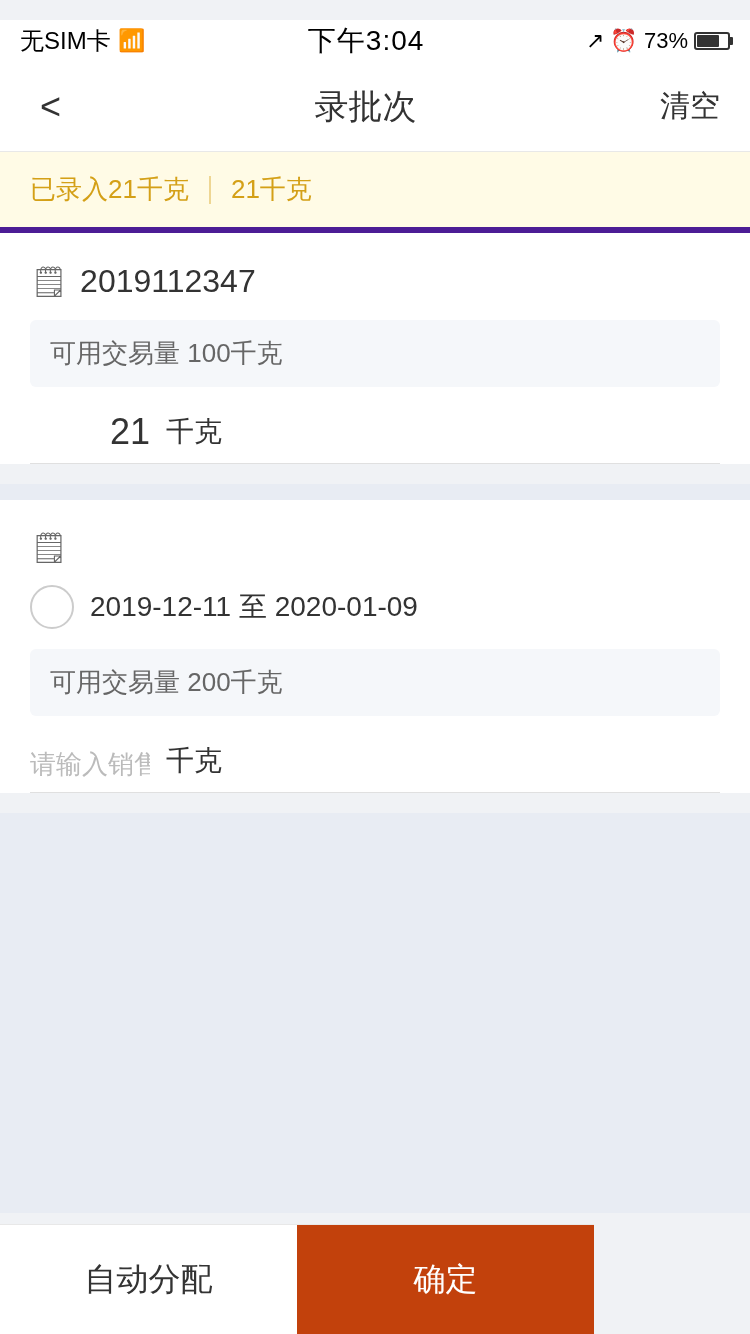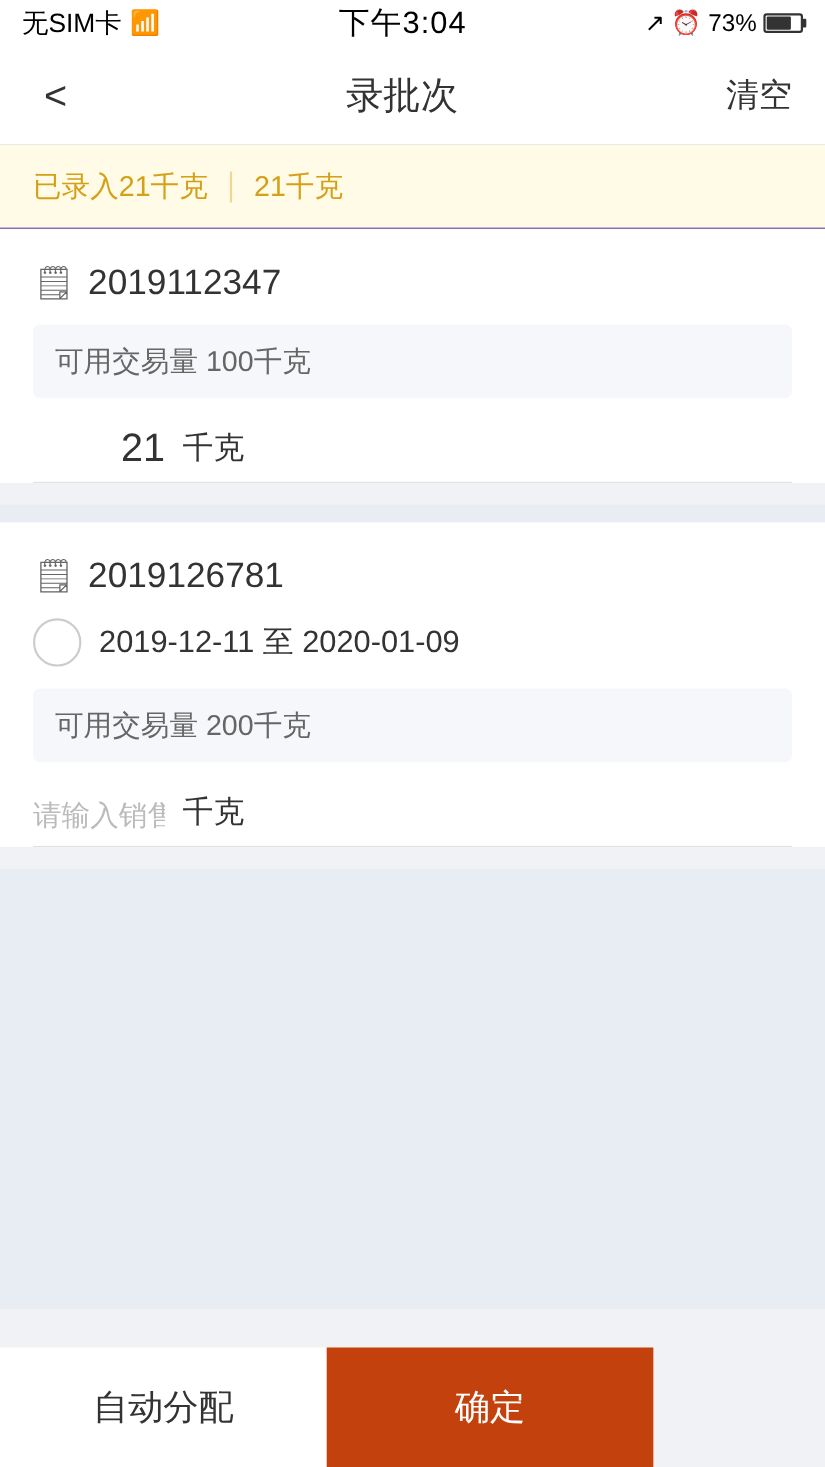--- a/index.html
+++ b/index.html
@@ -15,20 +15,21 @@
     
     .status-bar {
       width: 750px;
       height: 42px;
       background: #fff;
       display: flex;
       align-items: center;
       justify-content: space-between;
       padding: 0 20px;
       font-size: 24px;
+      margin-top: 20px;
     }
     .status-left {
       display: flex;
       align-items: center;
       gap: 8px;
       font-size: 24px;
     }
     .status-center {
       font-size: 28px;
       font-weight: 500;
@@ -97,21 +98,21 @@
     }
 
     
     .summary-bar {
       width: 750px;
       background: #fffbe6;
       padding: 20px 30px;
       display: flex;
       align-items: center;
       gap: 20px;
-      border-bottom: 1px solid #4c1d95;
+      border-bottom: 6px solid #4c1d95;
     }
     .summary-text {
       font-size: 26px;
       color: #d4a017;
     }
     .summary-divider {
       width: 2px;
       height: 28px;
       background: #d4a017;
       opacity: 0.4;
@@ -307,21 +308,20 @@
     <span class="quantity-unit">千克</span>
   </div>
   <div class="quantity-divider"></div>
 </div>
 
 <div class="section-divider"></div>
 
 <div class="batch-card">
   <div class="batch-header">
     <span class="batch-icon">🗒</span>
-    <span class="batch-number">2019126781</span>
   </div>
   <div class="batch-date-row">
     <div class="checkbox-circle"></div>
     <span class="batch-date">2019-12-11 至 2020-01-09</span>
   </div>
   <div class="available-row">可用交易量 200千克</div>
   <div class="quantity-row">
     <input class="quantity-input" type="text" placeholder="请输入销售数量" style="">
     <span class="quantity-unit">千克</span>
   </div>

